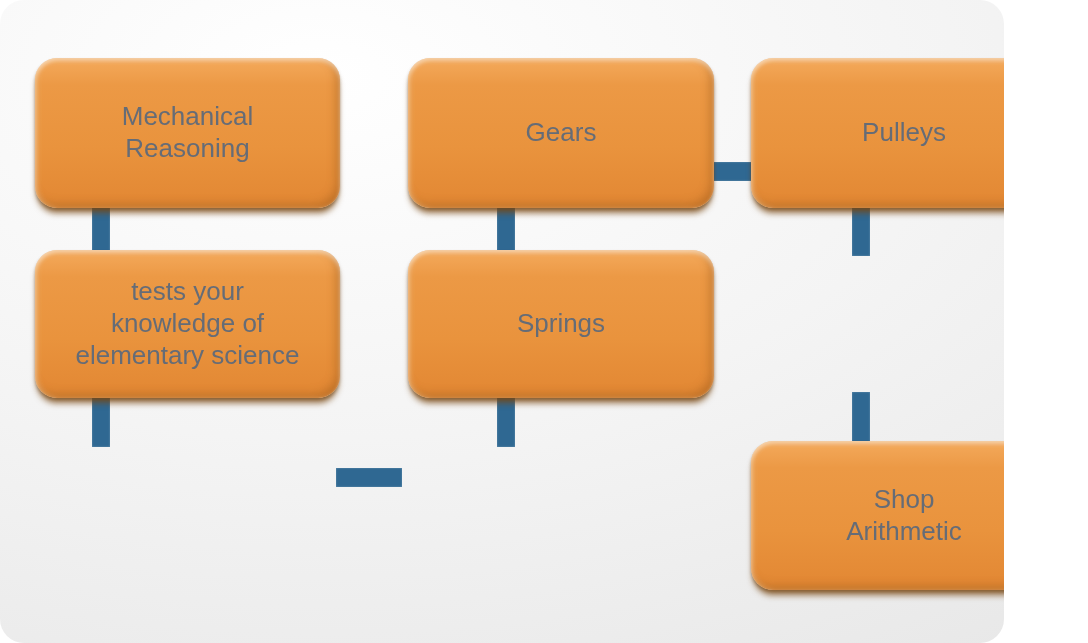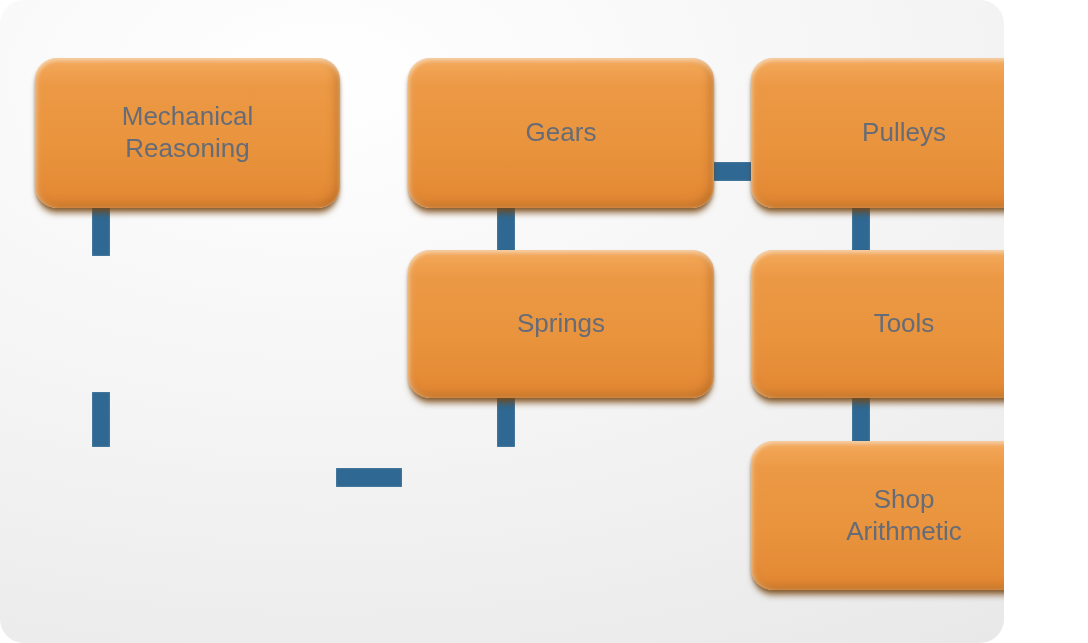--- a/index.html
+++ b/index.html
@@ -90,25 +90,27 @@
     <span class="label">Mechanical
 Reasoning</span>
   </div>
   <div class="node c2 r1">
     <span class="label">Gears</span>
   </div>
   <div class="node c3 r1">
     <span class="label">Pulleys</span>
   </div>
 
+  <div class="node c1 r2">
+    <span class="label">tests your
+knowledge of
+elementary science</span>
+  </div>
   <div class="node c2 r2">
     <span class="label">Springs</span>
-  </div>
-  <div class="node c3 r2">
-    <span class="label">Tools</span>
   </div>
 
   <div class="node c3 r3">
     <span class="label">Shop
 Arithmetic</span>
   </div>
 
 </div>
 
 </body></html>

